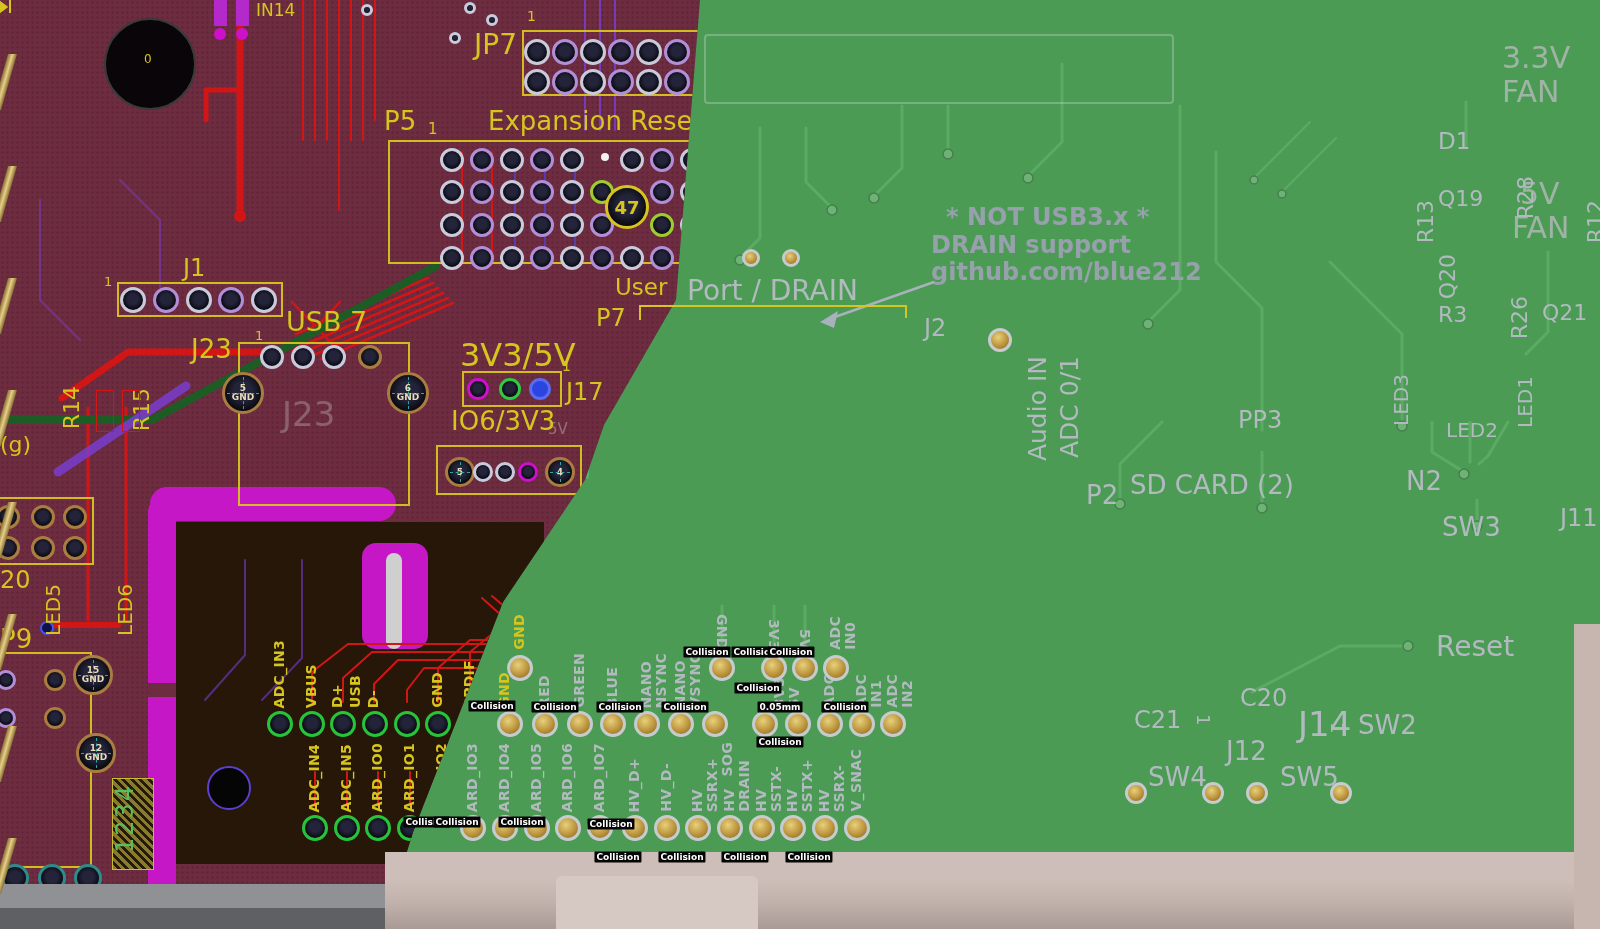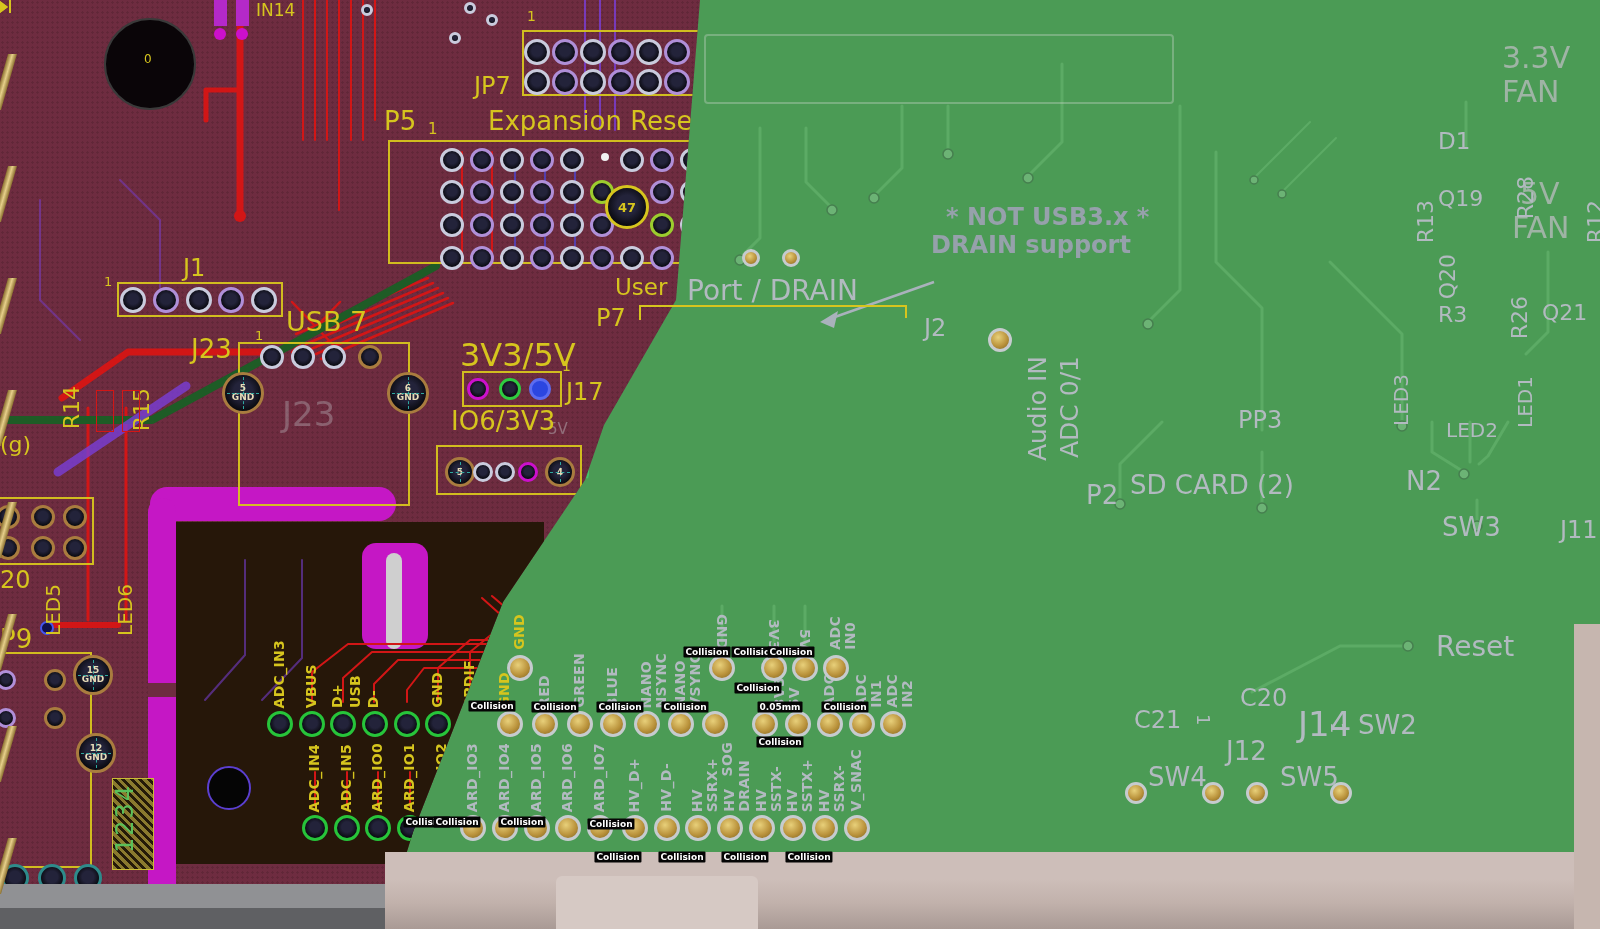--- a/index.html
+++ b/index.html
@@ -73,20 +73,21 @@
       <circle cx="1254" cy="180" r="4"></circle>
         <circle cx="1282" cy="194" r="4"></circle>
     </g>
   </svg>
 
   <div id="glabels">
     <div class="ab" style="left:704px;top:34px;width:466px;height:66px;border:2px solid rgba(205,215,205,.35);border-radius:4px;"></div>
     <div class="lbl gy" style="left:687px;top:274px;font-size:28px;">Port / DRAIN</div>
     <div class="lbl ann" style="left:946px;top:203px;font-size:24px;">* NOT USB3.x *</div>
     <div class="lbl ann" style="left:931px;top:231px;font-size:24px;">DRAIN support</div>
+    <div class="lbl ann" style="left:931px;top:258px;font-size:24px;">github.com/blue212</div>
     <svg width="1600" height="929">
       <line x1="934" y1="282" x2="832" y2="318" stroke="#a9b2bc" stroke-width="2.5"></line>
       <polygon points="820,322 838,311 834,328" fill="#a9b2bc"></polygon>
     </svg>
     <div class="lbl gy" style="left:924px;top:314px;font-size:24px;">J2</div>
     <div class="lbl gy vt" style="left:1030px;top:356px;font-size:25px;">Audio IN</div>
     <div class="lbl gy vt" style="left:1062px;top:356px;font-size:25px;">ADC 0/1</div>
     <div class="lbl gy" style="left:1238px;top:406px;font-size:24px;">PP3</div>
     <div class="lbl gy" style="left:1086px;top:480px;font-size:26px;">P2</div>
     <div class="lbl gy" style="left:1130px;top:470px;font-size:26px;">SD CARD (2)</div>
@@ -102,21 +103,21 @@
     <div class="lbl gy vt" style="left:1588px;top:200px;font-size:22px;">R12</div>
     <div class="lbl gy vt" style="left:1440px;top:254px;font-size:22px;">Q20</div>
     <div class="lbl gy vt" style="left:1512px;top:296px;font-size:22px;">R26</div>
     <div class="lbl gy" style="left:1542px;top:300px;font-size:22px;">Q21</div>
     <div class="lbl gy" style="left:1438px;top:302px;font-size:22px;">R3</div>
     <div class="lbl gy vt" style="left:1394px;top:374px;font-size:20px;">LED3</div>
     <div class="lbl gy" style="left:1446px;top:418px;font-size:20px;">LED2</div>
     <div class="lbl gy vt" style="left:1518px;top:376px;font-size:20px;">LED1</div>
     <div class="lbl gy" style="left:1442px;top:512px;font-size:26px;">SW3</div>
     <div class="lbl gy" style="left:1436px;top:630px;font-size:28px;">Reset</div>
-    <div class="lbl gy" style="left:1560px;top:516px;font-size:24px;">J11</div>
+    <div class="lbl gy" style="left:1560px;top:504px;font-size:24px;">J11</div>
     <div class="lbl gy" style="left:1240px;top:684px;font-size:24px;">C20</div>
     <div class="lbl gy" style="left:1134px;top:706px;font-size:24px;">C21</div>
     <div class="lbl gy" style="left:1226px;top:736px;font-size:26px;">J12</div>
     <div class="lbl gy" style="left:1298px;top:704px;font-size:34px;">J14</div>
     <div class="lbl gy vtd" style="left:1196px;top:714px;font-size:18px;">1</div>
     <div class="lbl gy vtd" style="left:1330px;top:722px;font-size:18px;">1</div>
     <div class="lbl gy" style="left:1148px;top:762px;font-size:26px;">SW4</div>
     <div class="lbl gy" style="left:1280px;top:762px;font-size:26px;">SW5</div>
     <div class="lbl gy" style="left:1358px;top:710px;font-size:26px;">SW2</div>
     <div class="lbl vt" style="left:574px;top:430px;font-size:22px;color:#44c46a;">SW7</div>
@@ -228,21 +229,21 @@
     <div class="ab" style="left:104px;top:18px;width:88px;height:88px;border-radius:50%;background:#0a0508;border:2px solid #3a3a3a;"></div>
     <div class="lbl yl" style="left:144px;top:52px;font-size:12px;">0</div>
     <div class="ab" style="left:214px;top:0;width:13px;height:26px;background:#b429c9;"></div>
     <div class="ab" style="left:236px;top:0;width:13px;height:26px;background:#b429c9;"></div>
     <div class="ab" style="left:214px;top:28px;width:12px;height:12px;border-radius:50%;background:#cc10cc;"></div>
     <div class="ab" style="left:236px;top:28px;width:12px;height:12px;border-radius:50%;background:#cc10cc;"></div>
 
     <div class="ab" style="left:112px;top:778px;width:40px;height:90px;border:1px solid #c9bd35;background:repeating-linear-gradient(45deg,#8a7a2e 0 3px,#241a08 3px 6px);"></div>
     <div class="lbl vt" style="left:118px;top:784px;font-size:24px;color:#5abf5a;letter-spacing:2px;">1234</div>
     <div class="lbl yl" style="left:256px;top:0px;font-size:17px;">IN14</div>
-    <div class="lbl yl" style="left:474px;top:28px;font-size:24px;margin-top:44px;">JP7</div>
+    <div class="lbl yl" style="left:474px;top:28px;font-size:28px;">JP7</div>
     <div class="lbl yl" style="left:527px;top:8px;font-size:14px;">1</div>
     <div class="lbl yl" style="left:384px;top:106px;font-size:26px;">P5</div>
     <div class="lbl yl" style="left:428px;top:120px;font-size:15px;">1</div>
     <div class="lbl yl" style="left:488px;top:106px;font-size:26px;">Expansion Reset</div>
     <div class="lbl yl" style="left:183px;top:254px;font-size:24px;">J1</div>
     <div class="lbl yl" style="left:104px;top:274px;font-size:13px;">1</div>
     <div class="lbl yl" style="left:286px;top:306px;font-size:27px;">USB 7</div>
     <div class="lbl yl" style="left:191px;top:334px;font-size:26px;">J23</div>
     <div class="lbl yl" style="left:255px;top:328px;font-size:13px;">1</div>
     <div class="lbl" style="left:282px;top:394px;font-size:34px;color:rgba(205,212,216,.32);">J23</div>
@@ -314,21 +315,21 @@
         <div class="pin" style="left: 440px; top: 246px; width: 24px; height: 24px; border-color: rgb(201, 203, 221);"></div>
         <div class="pin" style="left: 470px; top: 246px; width: 24px; height: 24px; border-color: rgb(176, 143, 216);"></div>
         <div class="pin" style="left: 500px; top: 246px; width: 24px; height: 24px; border-color: rgb(201, 203, 221);"></div>
         <div class="pin" style="left: 530px; top: 246px; width: 24px; height: 24px; border-color: rgb(176, 143, 216);"></div>
         <div class="pin" style="left: 560px; top: 246px; width: 24px; height: 24px; border-color: rgb(201, 203, 221);"></div>
         <div class="pin" style="left: 590px; top: 246px; width: 24px; height: 24px; border-color: rgb(176, 143, 216);"></div>
         <div class="pin" style="left: 620px; top: 246px; width: 24px; height: 24px; border-color: rgb(201, 203, 221);"></div>
         <div class="pin" style="left: 650px; top: 246px; width: 24px; height: 24px; border-color: rgb(176, 143, 216);"></div>
         <div class="pin" style="left: 680px; top: 246px; width: 24px; height: 24px; border-color: rgb(201, 203, 221);"></div>
         <div class="pin" style="left: 605px; top: 185px; width: 44px; height: 44px; border-color: rgb(214, 197, 30);">
-          <div class="num" style="font-size: 13px; color: rgb(214, 197, 30);">47</div>
+          <div class="num" style="font-size: 18px; color: rgb(214, 197, 30);">47</div>
         </div>
         <div class="pin" style="left: 524px; top: 39px; width: 26px; height: 26px; border-color: rgb(201, 203, 221);"></div>
         <div class="pin" style="left: 552px; top: 39px; width: 26px; height: 26px; border-color: rgb(176, 143, 216);"></div>
         <div class="pin" style="left: 580px; top: 39px; width: 26px; height: 26px; border-color: rgb(201, 203, 221);"></div>
         <div class="pin" style="left: 608px; top: 39px; width: 26px; height: 26px; border-color: rgb(176, 143, 216);"></div>
         <div class="pin" style="left: 636px; top: 39px; width: 26px; height: 26px; border-color: rgb(201, 203, 221);"></div>
         <div class="pin" style="left: 664px; top: 39px; width: 26px; height: 26px; border-color: rgb(176, 143, 216);"></div>
         <div class="pin" style="left: 524px; top: 69px; width: 26px; height: 26px; border-color: rgb(201, 203, 221);"></div>
         <div class="pin" style="left: 552px; top: 69px; width: 26px; height: 26px; border-color: rgb(176, 143, 216);"></div>
         <div class="pin" style="left: 580px; top: 69px; width: 26px; height: 26px; border-color: rgb(201, 203, 221);"></div>

